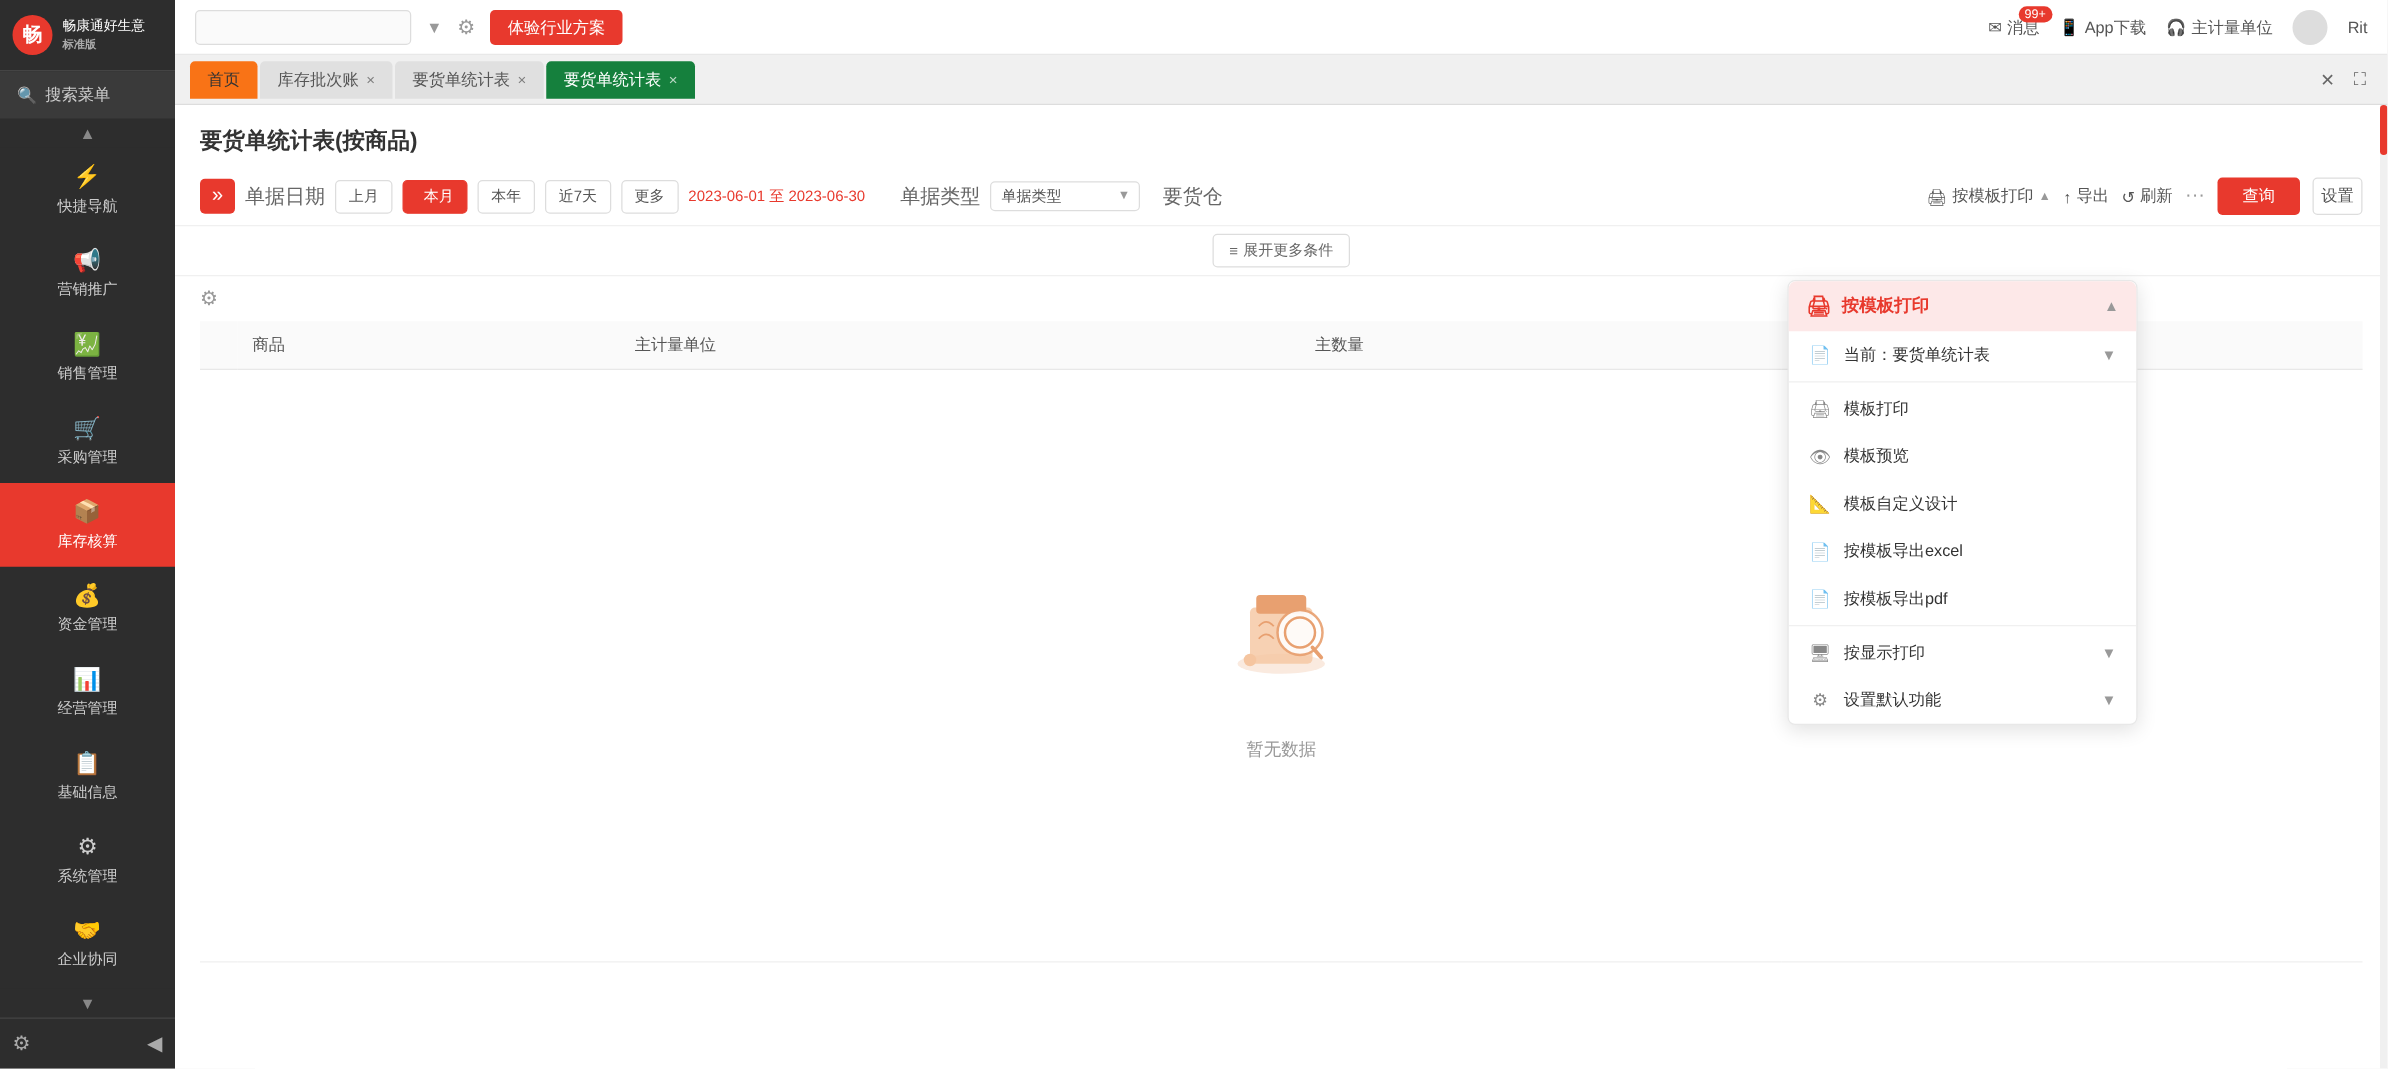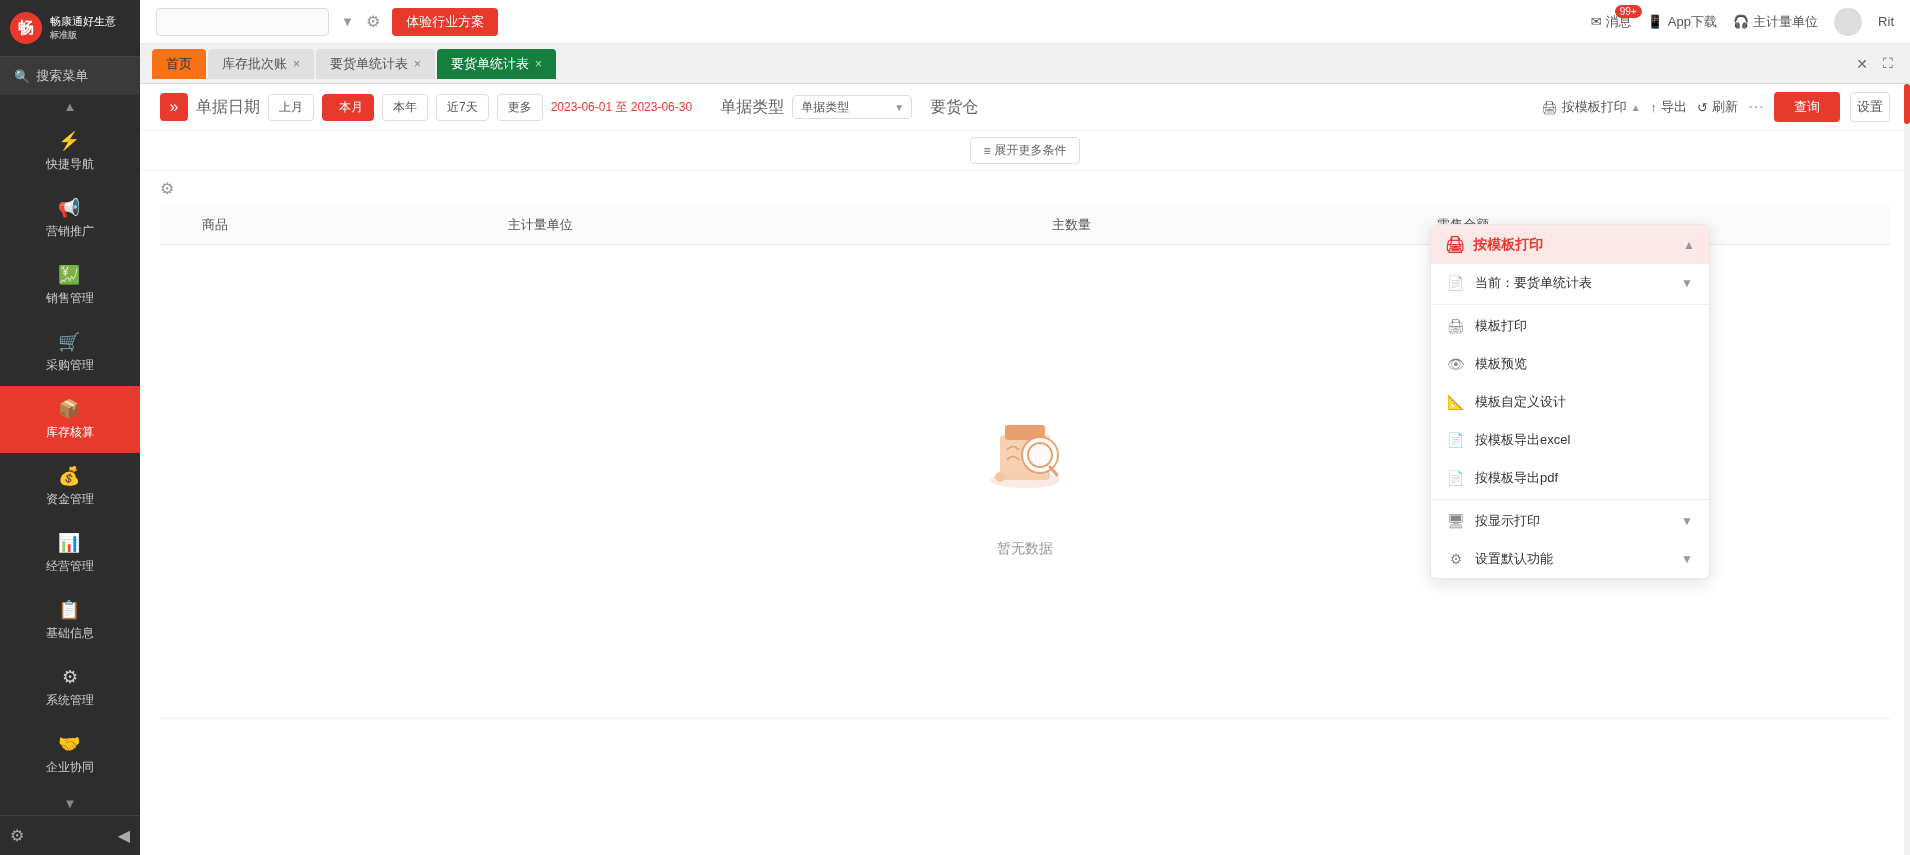--- a/index.html
+++ b/index.html
@@ -215,20 +215,23 @@
       <span>要货单统计表</span>
       <span class="tab-close">×</span>
     </div>
     <div class="window-controls">
       <span class="window-btn">✕</span>
       <span class="window-btn">⛶</span>
     </div>
   </div>
 
   <div class="content">
+    <div class="page-header">
+      <h1 class="page-title">要货单统计表(按商品)</h1>
+    </div>
 
     <div class="content-action-row">
 
       <button class="filter-toggle">»</button>
       <span class="filter-label">单据日期</span>
       <button class="date-btn">上月</button>
       <button class="date-btn active">本月</button>
       <button class="date-btn">本年</button>
       <button class="date-btn">近7天</button>
       <button class="date-btn">更多</button>

